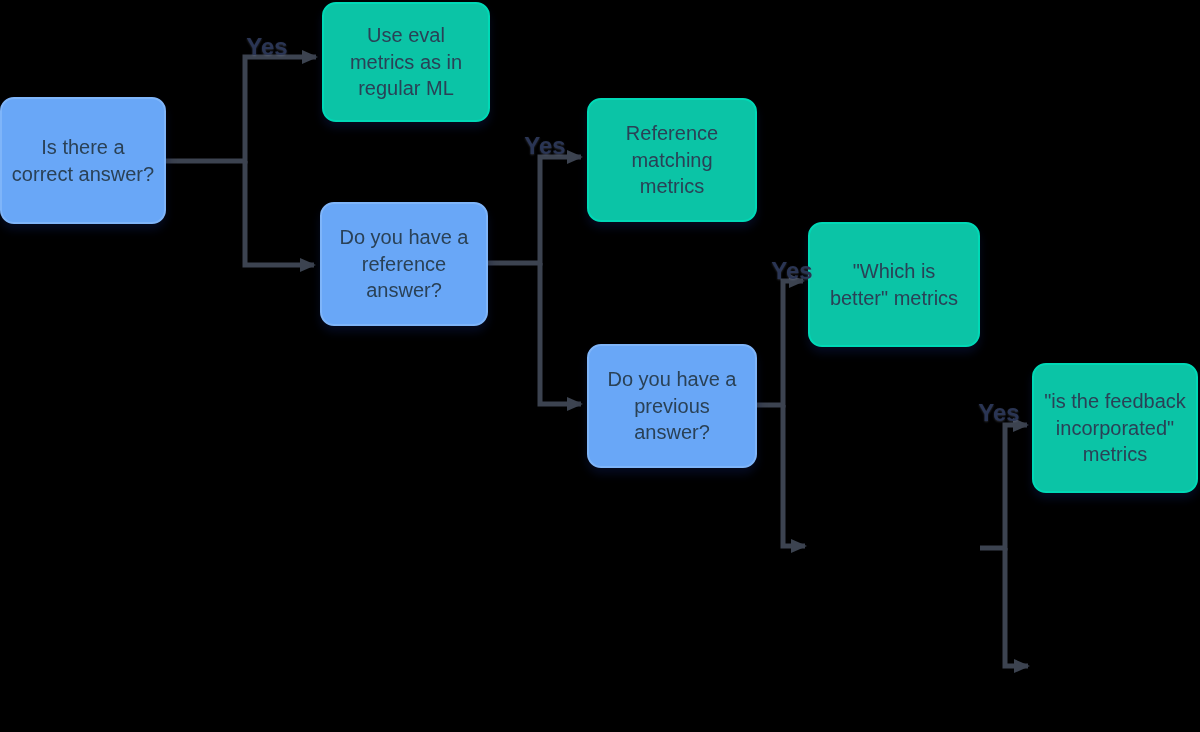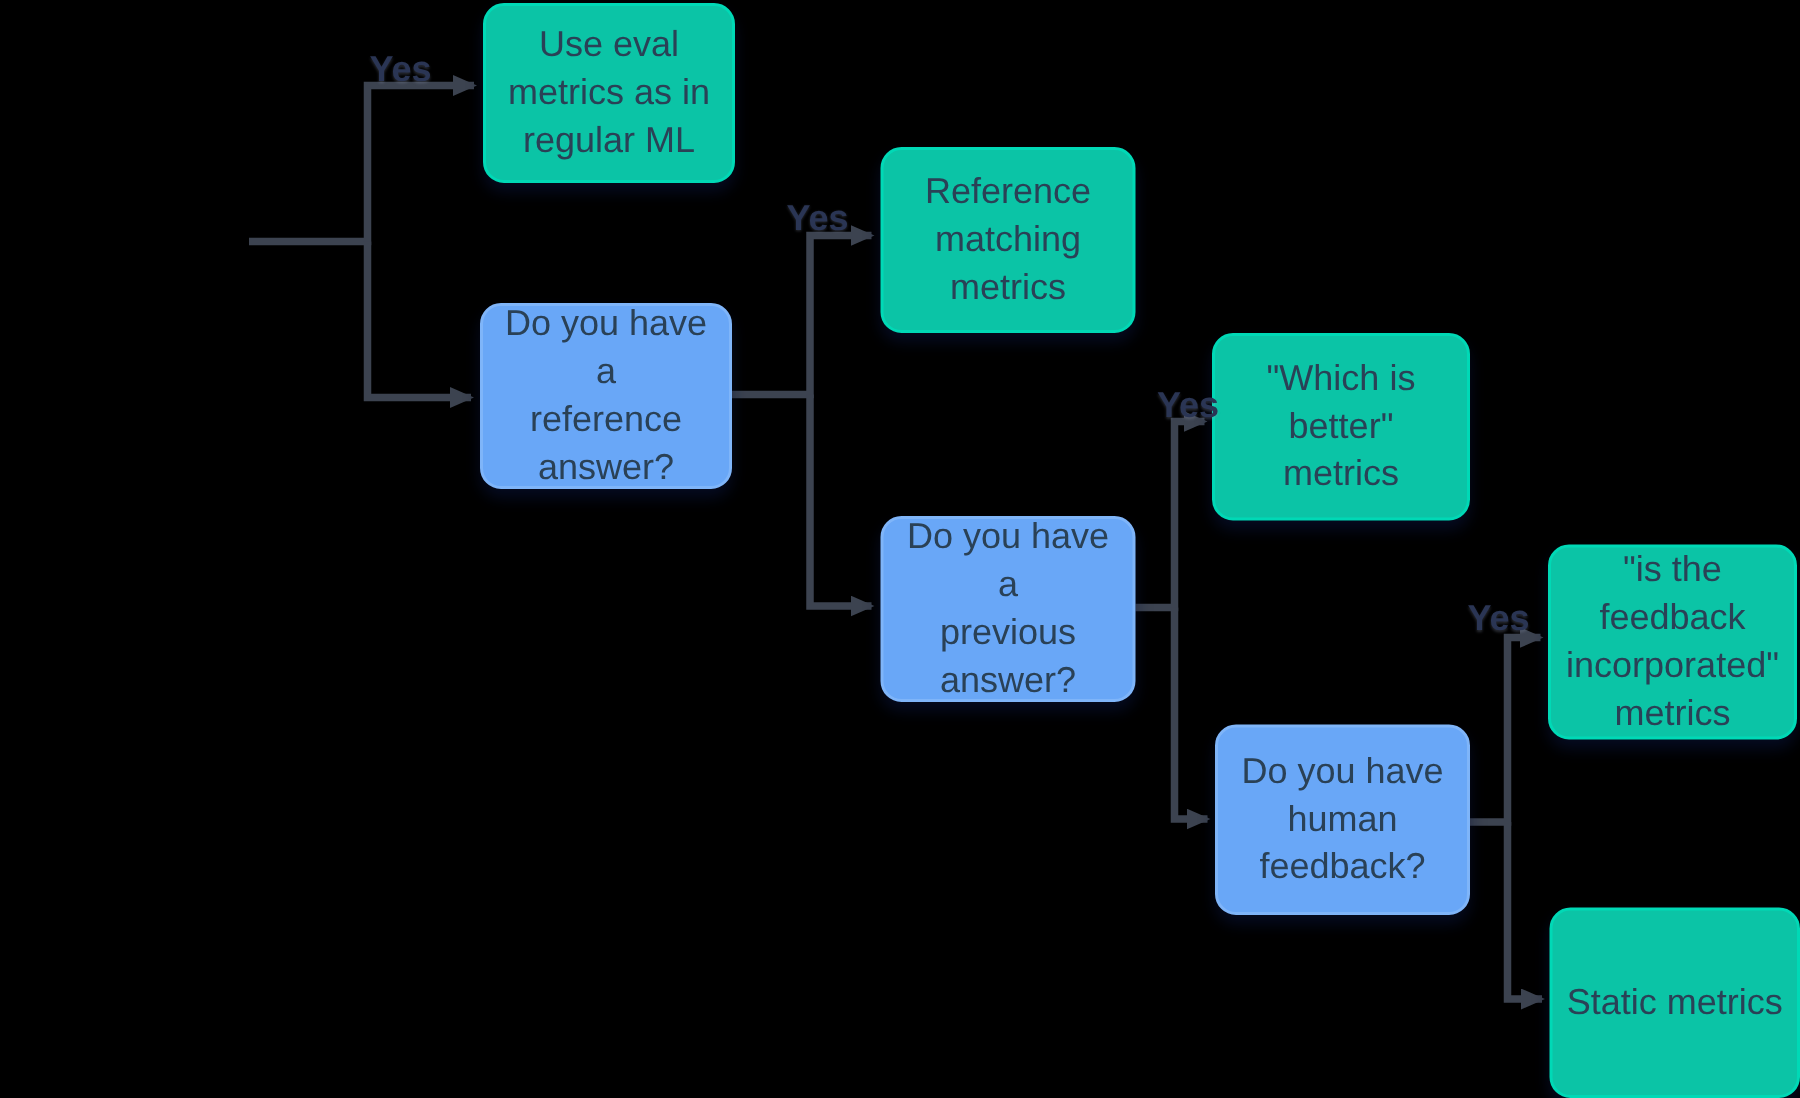--- a/index.html
+++ b/index.html
@@ -19,21 +19,21 @@
     stroke-linejoin:miter;
   }
   .node{
     position:absolute;
     display:flex;
     align-items:center;
     justify-content:center;
     text-align:center;
     white-space:pre-line;
     border-radius:14px;
-    font-size:24px;
+    font-size:20px;
     line-height:1.33;
     color:var(--node-text,#2a4156);
     padding:6px 8px;
     box-sizing:border-box;
     box-shadow:0 6px 10px rgba(10,20,60,0.55);
   }
   .node.question{
     background:var(--question-fill,#69a7f7);
     border:2px solid var(--question-border,#7fb5f9);
   }
@@ -79,40 +79,38 @@
     <polyline class="edge" points="166,161 245,161 245,57 316,57" marker-end="url(#arrow)"></polyline>
     <polyline class="edge" points="245,161 245,265 314,265" marker-end="url(#arrow)"></polyline>
     <polyline class="edge" points="488,263 540,263 540,157 581,157" marker-end="url(#arrow)"></polyline>
     <polyline class="edge" points="540,263 540,404 581,404" marker-end="url(#arrow)"></polyline>
     <polyline class="edge" points="757,405 783,405 783,281 803,281" marker-end="url(#arrow)"></polyline>
     <polyline class="edge" points="783,405 783,546 805,546" marker-end="url(#arrow)"></polyline>
     <polyline class="edge" points="980,548 1005,548 1005,425 1027,425" marker-end="url(#arrow)"></polyline>
     <polyline class="edge" points="1005,548 1005,666 1028,666" marker-end="url(#arrow)"></polyline>
   </svg>
 
+  <div id="n1" class="node question">Is there a
+correct answer?</div>
   <div id="n2" class="node outcome">Use eval
 metrics as in
 regular ML</div>
   <div id="n3" class="node question">Do you have a
 reference
 answer?</div>
   <div id="n4" class="node outcome">Reference
 matching
 metrics</div>
   <div id="n5" class="node question">Do you have a
 previous
 answer?</div>
   <div id="n6" class="node outcome">"Which is
 better" metrics</div>
-  <div id="n7" class="node question">Do you have
-human
-feedback?</div>
   <div id="n8" class="node outcome">"is the feedback
 incorporated"
 metrics</div>
-  <div id="n9" class="node outcome">Static metrics</div>
 
   <span id="el-a" class="elabel">Yes</span>
   <span id="el-b" class="elabel">Yes</span>
   <span id="el-c" class="elabel">Yes</span>
   <span id="el-d" class="elabel">Yes</span>
 
 </div>
 
 </body></html>

